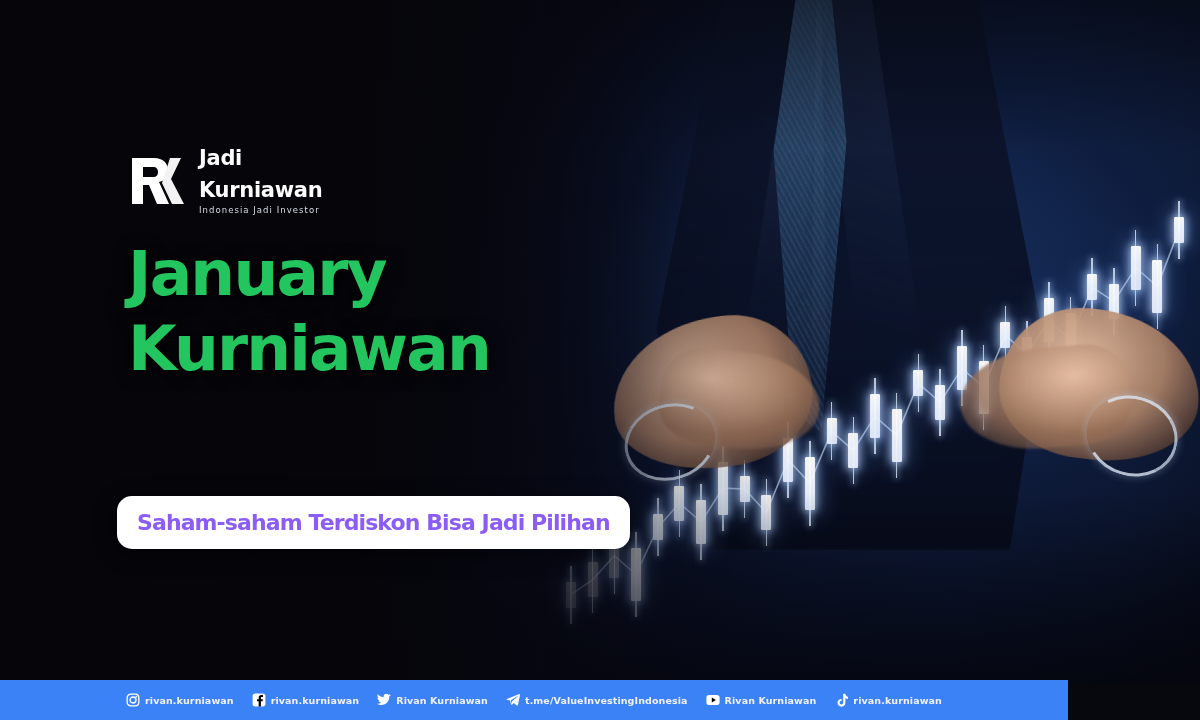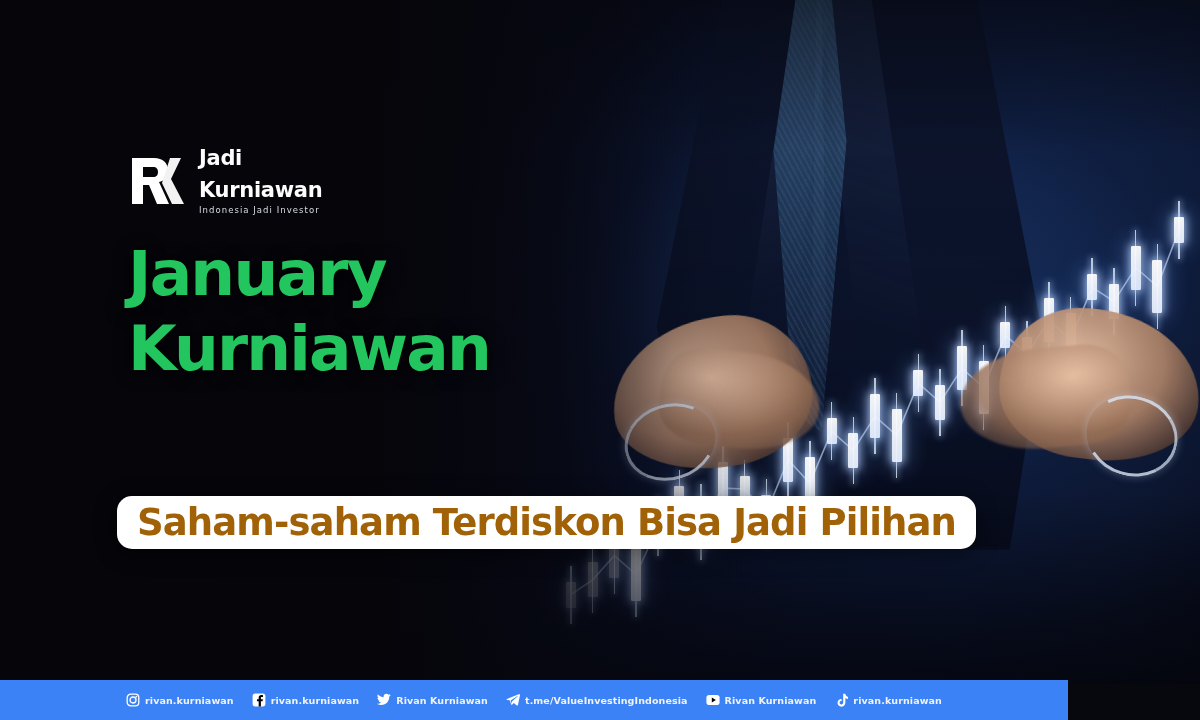--- a/index.html
+++ b/index.html
@@ -164,22 +164,22 @@
     position:absolute; left:117px; top:496px;
     height:53px;
     padding:0 20px;
     display:flex; align-items:center;
     background:#ffffff;
     border-radius:15px;
     box-shadow:0 4px 22px rgba(0,0,0,0.45);
   }
   .subtitle-pill .txt {
     font-family:"DejaVu Sans", sans-serif;
-    font-weight:700; font-size:37px; letter-spacing:-0.9px;
-    color:#a16207; white-space:nowrap;
+    font-weight:700; font-size:22px; letter-spacing:-0.9px;
+    color:#8b5cf6; white-space:nowrap;
   }
 
   
   .footer {
     position:absolute; left:0; bottom:0; width:1068px; height:40px;
     background:#3b82f6;
     display:flex; align-items:center; justify-content:center;
     gap:18px;
   }
   .social { display:flex; align-items:center; gap:5px; }

